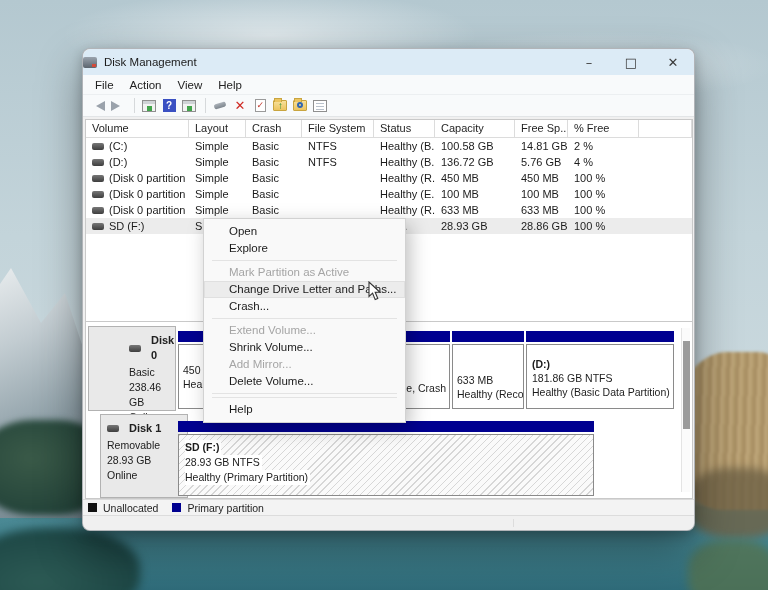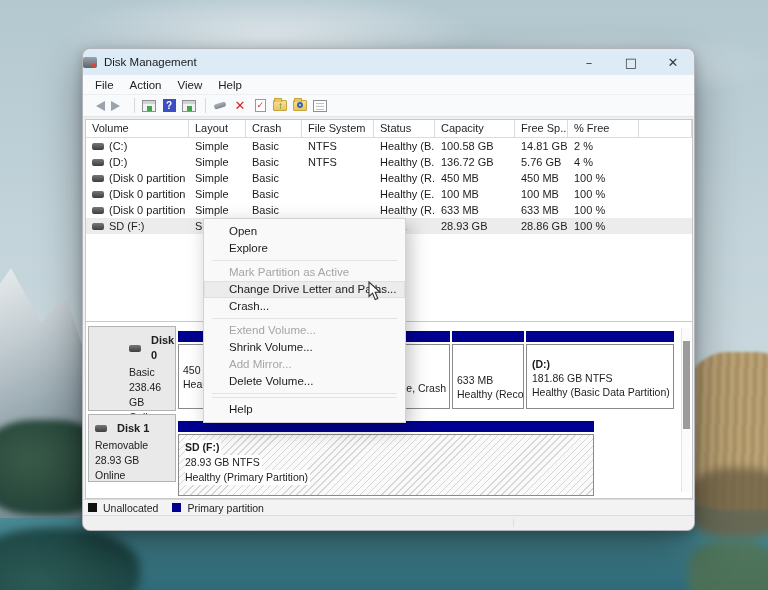--- a/index.html
+++ b/index.html
@@ -83,21 +83,21 @@
   .drive-glyph { display:inline-block; width:12px; height:7px; background:linear-gradient(#777,#3e3e3e);
     border-radius:2px; margin-right:5px; flex:0 0 auto; }
 
   
   .graph-pane { position:absolute; left:2px; top:272px; width:608px; height:178px; background:#fff;
     border:1px solid #c9c9c9; }
   .disk-label { position:absolute; left:2px; width:88px; background:#e9e9e9; border:1px solid #b2b2b2;
     padding:6px 0 0 6px; font-size:10.5px; color:#202020; line-height:15px; }
   .disk-label .dname { font-weight:bold; font-size:11px; display:flex; align-items:center; gap:5px; margin-bottom:2px; }
   .dl0 { top:4px; height:85px;padding-left:40px; }
-  .dl1 { top:92px; height:68px; }
+  .dl1 { top:92px; height:84px;margin-left:12px; }
   .navybar { position:absolute; height:11px; background:#000090; }
   .pbox { position:absolute; background:#fff; border:1px solid #8a8a8a; font-size:10.5px; color:#1d1d1d;
     line-height:14px; overflow:hidden; white-space:nowrap; }
   .pbox .bold { font-weight:bold; }
   .hatch { background:repeating-linear-gradient(135deg,rgba(90,90,90,.22) 0 1px,rgba(255,255,255,0) 1px 5px),#fafafa; }
   .hatch .chip { background:#fff; display:inline-block; padding:0 2px 0 0; }
   .gscroll { position:absolute; left:595px; top:6px; width:9px; height:164px; background:#fbfbfb; border-left:1px solid #e4e4e4; }
   .gthumb { position:absolute; left:1px; top:13px; width:7px; height:88px; background:#9b9b9b; }
 
   

